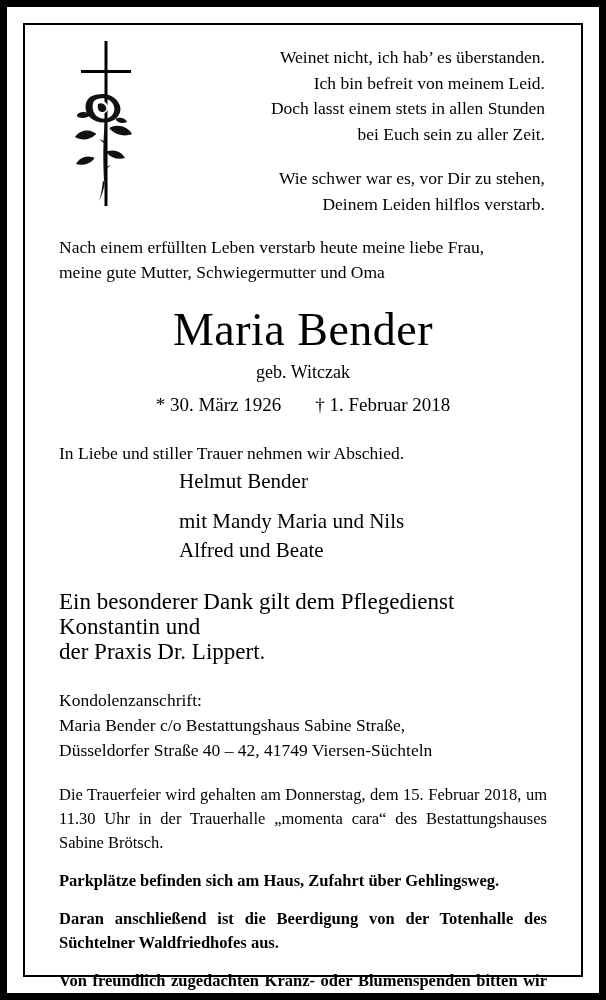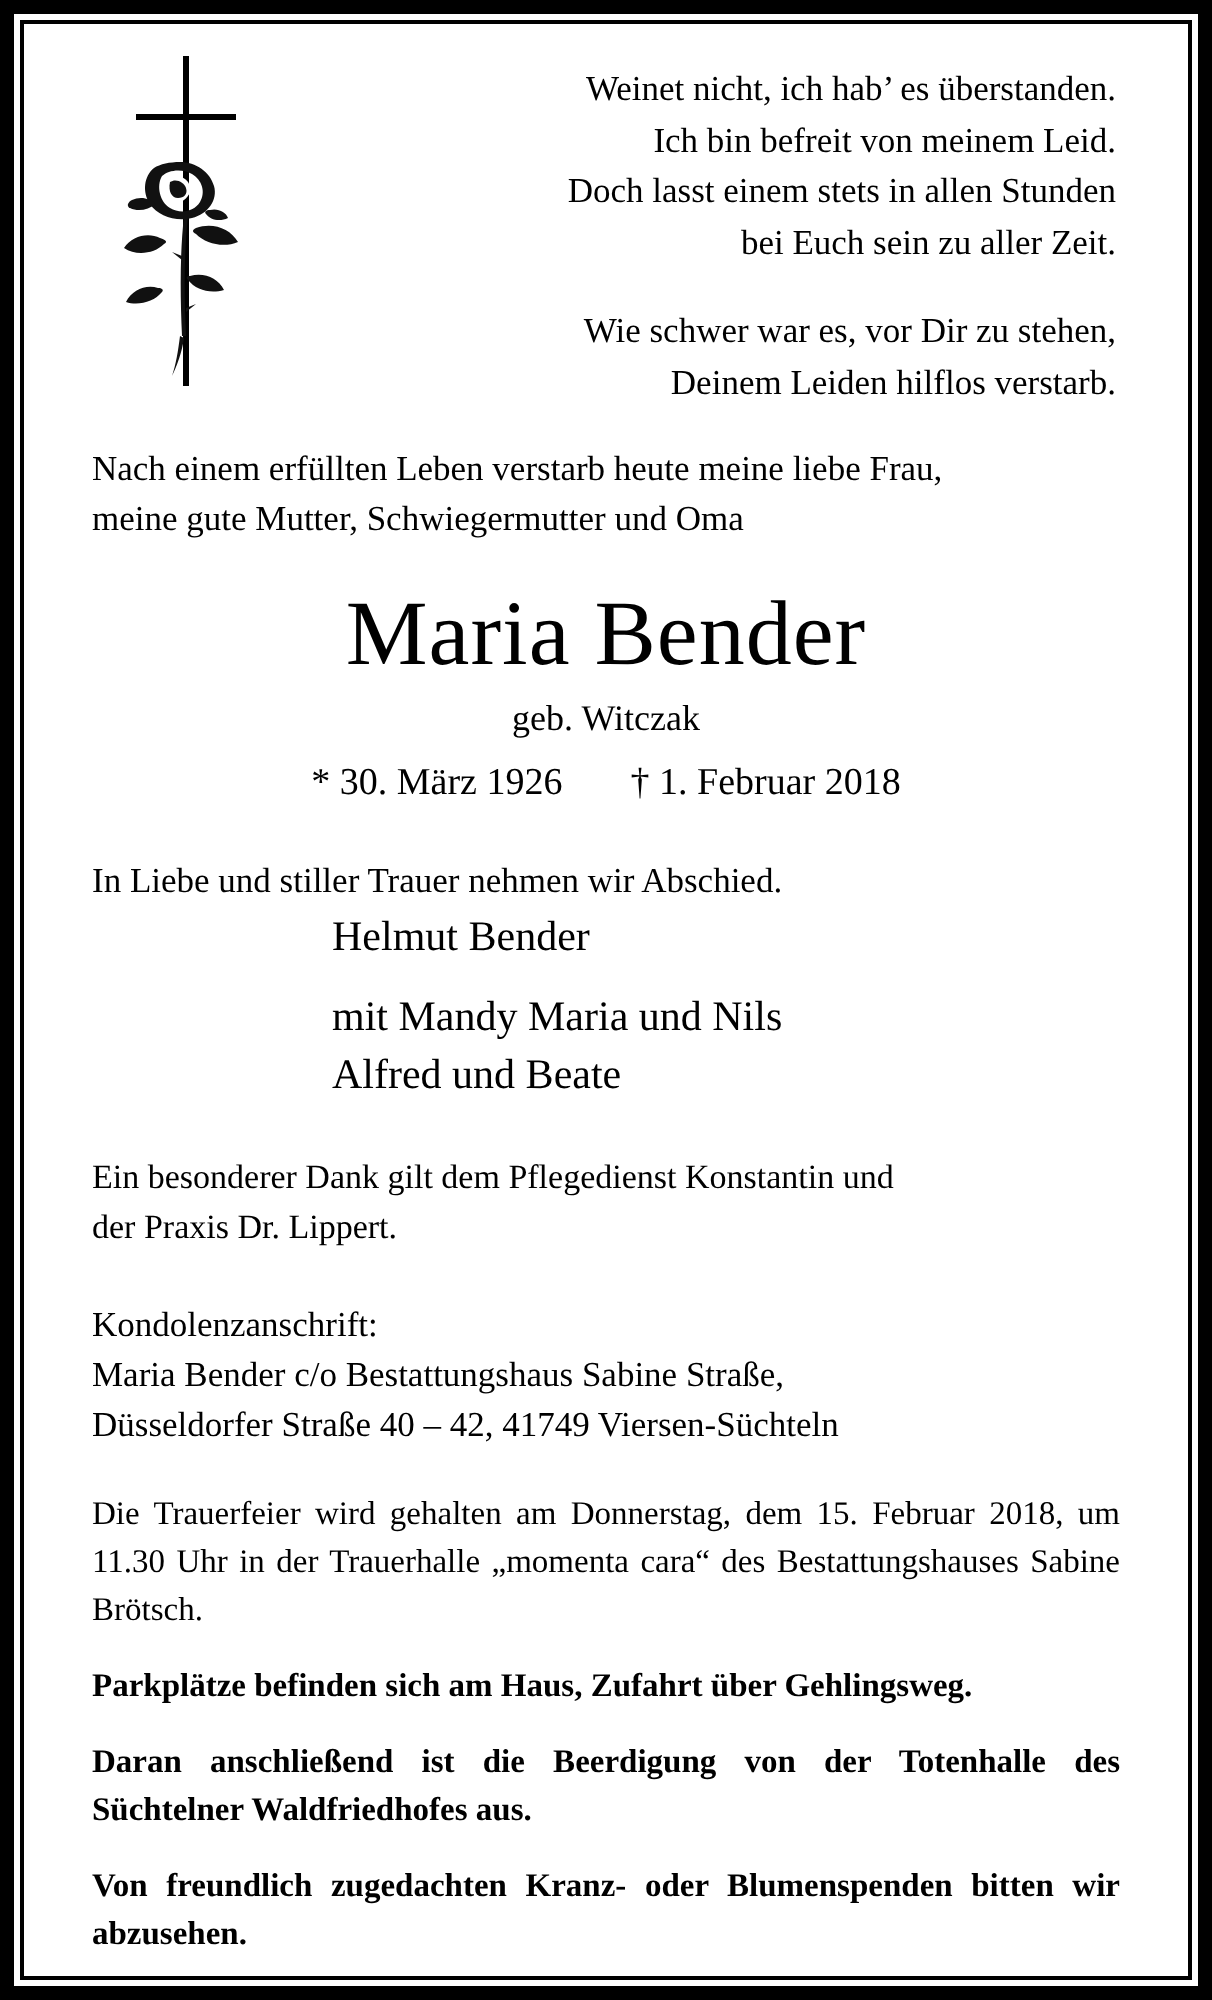--- a/index.html
+++ b/index.html
@@ -22,21 +22,21 @@
     width: 606px;
     height: 1000px;
     background: #000000;      
     padding: 7px;
   }
   .frame-gap {
     box-sizing: border-box;
     width: 100%;
     height: 100%;
     background: #ffffff;      
-    padding: 3px;
+    padding: 16px;
   }
   .frame-line {
     box-sizing: border-box;
     width: 100%;
     height: 100%;
     border: 2px solid #000000;  
     background: #ffffff;
   }
   .sheet {
     box-sizing: border-box;
@@ -122,21 +122,21 @@
   }
   .mourners .group {
     margin-top: 11px;
     font-size: 21px;
     line-height: 29px;
   }
   .mourners .group .line { display: block; }
 
   .thanks {
     margin-top: 24px;
-    font-size: 17px;
+    font-size: 23px;
     line-height: 25px;
   }
   .thanks .line { display: block; }
 
   .condolence {
     margin-top: 24px;
     font-size: 17.5px;
     line-height: 25px;
   }
   .condolence .line { display: block; }

